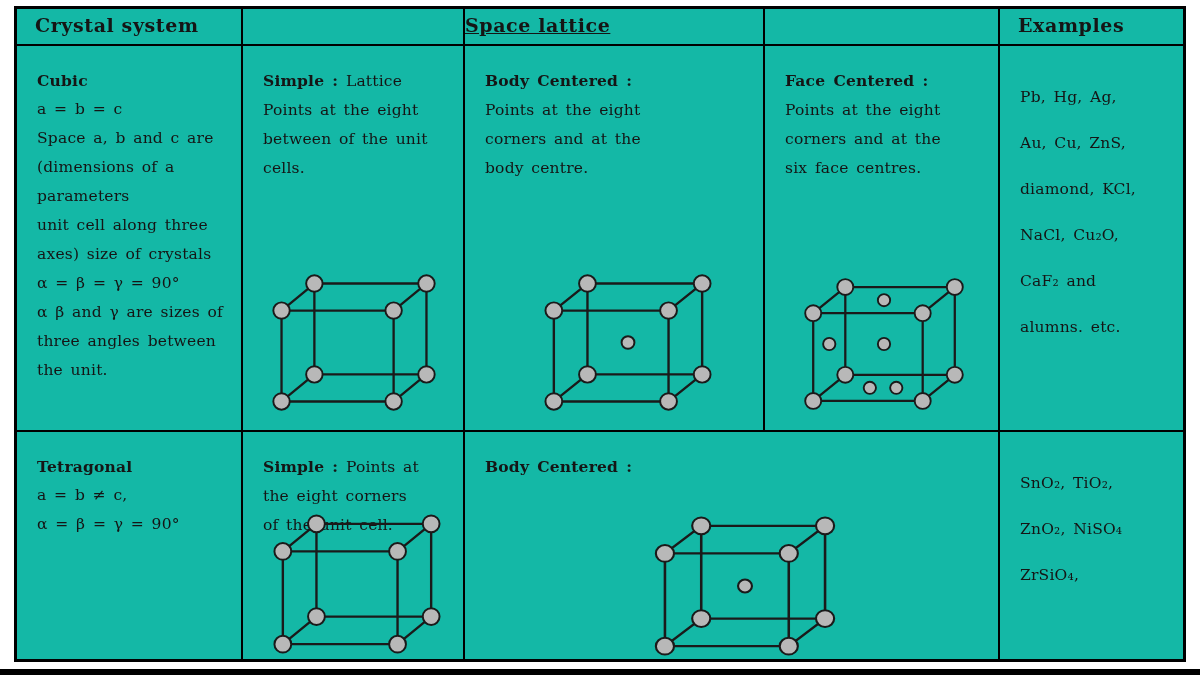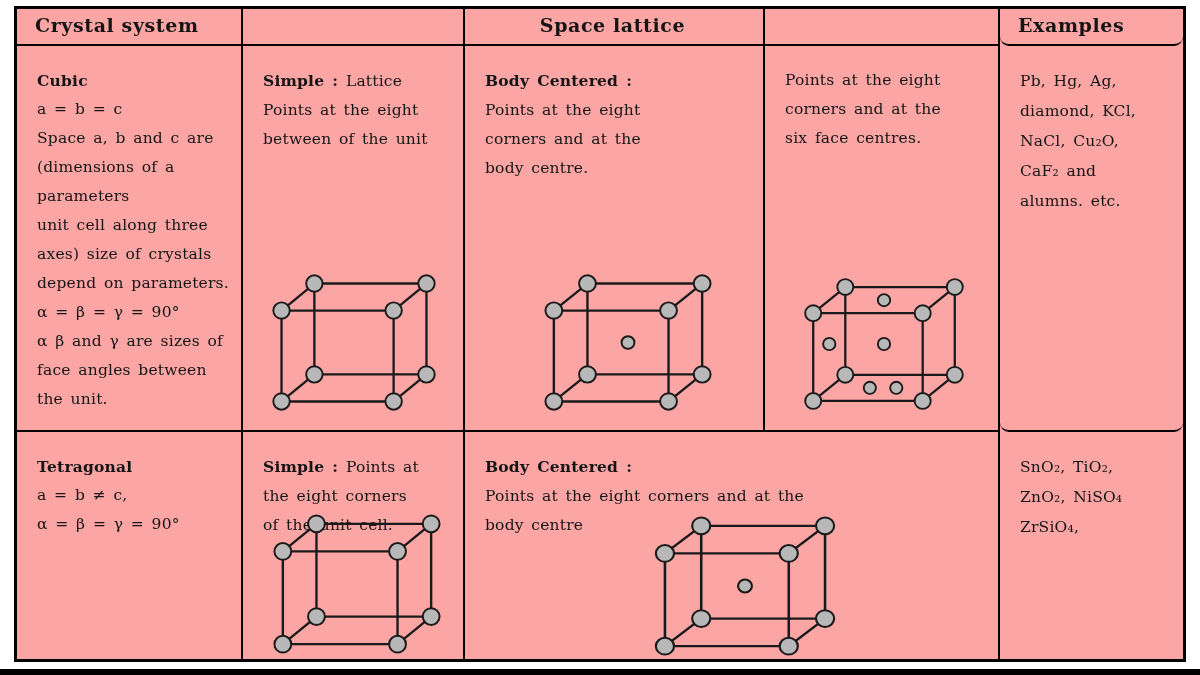--- a/index.html
+++ b/index.html
@@ -3,43 +3,43 @@
 <meta charset="utf-8">
 <style>
   html,body { margin:0; padding:0; }
   body {
     width:1200px; height:675px; position:relative; overflow:hidden;
     background:#ffffff; color:#151515;
     font-family:"DejaVu Serif", serif;
   }
   .tbl {
     position:absolute; left:14px; top:6px; width:1172px; height:656px;
-    border:3px solid #000; box-sizing:border-box; background:#fca5a5;
+    border:3px solid #000; box-sizing:border-box; background:#14b8a6;
     display:grid;
     grid-template-columns:226px 222px 300px 235px auto;
     grid-template-rows:37px 386px auto;
   }
   .cell {
     position:relative; box-sizing:border-box;
     border-right:2px solid #000; border-bottom:2px solid #000;
     padding:20px 10px 10px 20px;
   }
-  .no-r { border-right:none;border-radius:9px; }
+  .no-r { border-right:none; }
   .no-b { border-bottom:none; }
   .hcell {
     padding:5px 10px 0 18px;
     font-weight:bold; font-size:19px; letter-spacing:0.6px;
   }
-  .hcenter { text-align:center; padding-left:7px; }
+  .hcenter { padding-left:0;text-decoration:underline; }
   .span2 { grid-column:3 / 5; }
   .line {
     font-size:15.5px; line-height:29px; letter-spacing:0.2px; word-spacing:2.5px;
     white-space:nowrap;
   }
-  .ex .line { line-height:30px; }
+  .ex .line { line-height:30px;margin-top:16px; }
   .b { font-weight:bold; }
   svg.cube { position:absolute; }
   svg.cube line { stroke:#1a1a1a; stroke-width:2.4; stroke-linecap:round; }
   svg.cube circle { fill:#b8b8b8; stroke:#1a1a1a; stroke-width:2; }
   .cube-r1c2 { left:25px;  top:224px; width:172px; height:145px; }
   .cube-r1c3 { left:75px;  top:224px; width:176px; height:145px; }
   .cube-r1c4 { left:35px;  top:228px; width:168px; height:140px; }
   .cube-r2c2 { left:26px;  top:78px;  width:176px; height:148px; }
   .cube-r2c3 { left:185px; top:80px;  width:190px; height:148px; }
   .bottom-bar { position:absolute; left:0; bottom:0; width:1200px; height:6px; background:#000; }
@@ -63,35 +63,35 @@
 
   <div class="cell">
     <div class="line b">Cubic</div>
     <div>
         <div class="line">a = b = c</div>
         <div class="line">Space a, b and c are</div>
         <div class="line">(dimensions of a</div>
         <div class="line">parameters</div>
         <div class="line">unit cell along three</div>
         <div class="line">axes) size of crystals</div>
-        <div class="line">depend on parameters.</div>
         <div class="line">α = β = γ = 90°</div>
         <div class="line">α β and γ are sizes of</div>
-        <div class="line">face angles between</div>
+        <div class="line">three angles between</div>
         <div class="line">the unit.</div>
       </div>
   </div>
 
   <div class="cell">
     <div class="line">
       <span class="b">Simple :</span><span> Lattice</span>
     </div>
     <div>
         <div class="line">Points at the eight</div>
         <div class="line">between of the unit</div>
+        <div class="line">cells.</div>
       </div>
     <svg class="cube cube-r1c2" preserveAspectRatio="none" viewBox="0 0 178 150">
         <line x1="14" y1="42" x2="130" y2="42"></line>
         <line x1="130" y1="42" x2="130" y2="136"></line>
         <line x1="14" y1="136" x2="130" y2="136"></line>
         <line x1="14" y1="42" x2="14" y2="136"></line>
         <line x1="48" y1="14" x2="164" y2="14"></line>
         <line x1="164" y1="14" x2="164" y2="108"></line>
         <line x1="48" y1="108" x2="164" y2="108"></line>
         <line x1="48" y1="14" x2="48" y2="108"></line>
@@ -138,20 +138,23 @@
         <circle cx="130" cy="136" r="8.5"></circle>
         <circle cx="48" cy="14" r="8.5"></circle>
         <circle cx="164" cy="14" r="8.5"></circle>
         <circle cx="48" cy="108" r="8.5"></circle>
         <circle cx="164" cy="108" r="8.5"></circle>
         <circle cx="89" cy="75" r="6.5"></circle>
       </svg>
   </div>
 
   <div class="cell">
+    <div class="line">
+      <span class="b">Face Centered :</span><span></span>
+    </div>
     <div>
         <div class="line">Points at the eight</div>
         <div class="line">corners and at the</div>
         <div class="line">six face centres.</div>
       </div>
     <svg class="cube cube-r1c4" preserveAspectRatio="none" viewBox="0 0 178 150">
         <line x1="14" y1="42" x2="130" y2="42"></line>
         <line x1="130" y1="42" x2="130" y2="136"></line>
         <line x1="14" y1="136" x2="130" y2="136"></line>
         <line x1="14" y1="42" x2="14" y2="136"></line>
@@ -175,20 +178,21 @@
         <circle cx="31" cy="75" r="6.5"></circle>
         <circle cx="89" cy="75" r="6.5"></circle>
         <circle cx="74" cy="122" r="6.5"></circle>
         <circle cx="102" cy="122" r="6.5"></circle>
       </svg>
   </div>
 
   <div class="cell no-r ex">
     <div>
         <div class="line">Pb, Hg, Ag,</div>
+        <div class="line">Au, Cu, ZnS,</div>
         <div class="line">diamond, KCl,</div>
         <div class="line">NaCl, Cu₂O,</div>
         <div class="line">CaF₂ and</div>
         <div class="line">alumns. etc.</div>
       </div>
   </div>
 
   <div class="cell no-b">
     <div class="line b">Tetragonal</div>
     <div>
@@ -226,24 +230,20 @@
         <circle cx="164" cy="14" r="8.5"></circle>
         <circle cx="48" cy="108" r="8.5"></circle>
         <circle cx="164" cy="108" r="8.5"></circle>
       </svg>
   </div>
 
   <div class="cell no-b span2">
     <div class="line">
       <span class="b">Body Centered :</span><span></span>
     </div>
-    <div>
-        <div class="line">Points at the eight corners and at the</div>
-        <div class="line">body centre</div>
-      </div>
     <svg class="cube cube-r2c3" preserveAspectRatio="none" viewBox="0 0 178 150">
         <line x1="14" y1="42" x2="130" y2="42"></line>
         <line x1="130" y1="42" x2="130" y2="136"></line>
         <line x1="14" y1="136" x2="130" y2="136"></line>
         <line x1="14" y1="42" x2="14" y2="136"></line>
         <line x1="48" y1="14" x2="164" y2="14"></line>
         <line x1="164" y1="14" x2="164" y2="108"></line>
         <line x1="48" y1="108" x2="164" y2="108"></line>
         <line x1="48" y1="14" x2="48" y2="108"></line>
         <line x1="14" y1="42" x2="48" y2="14"></line>

